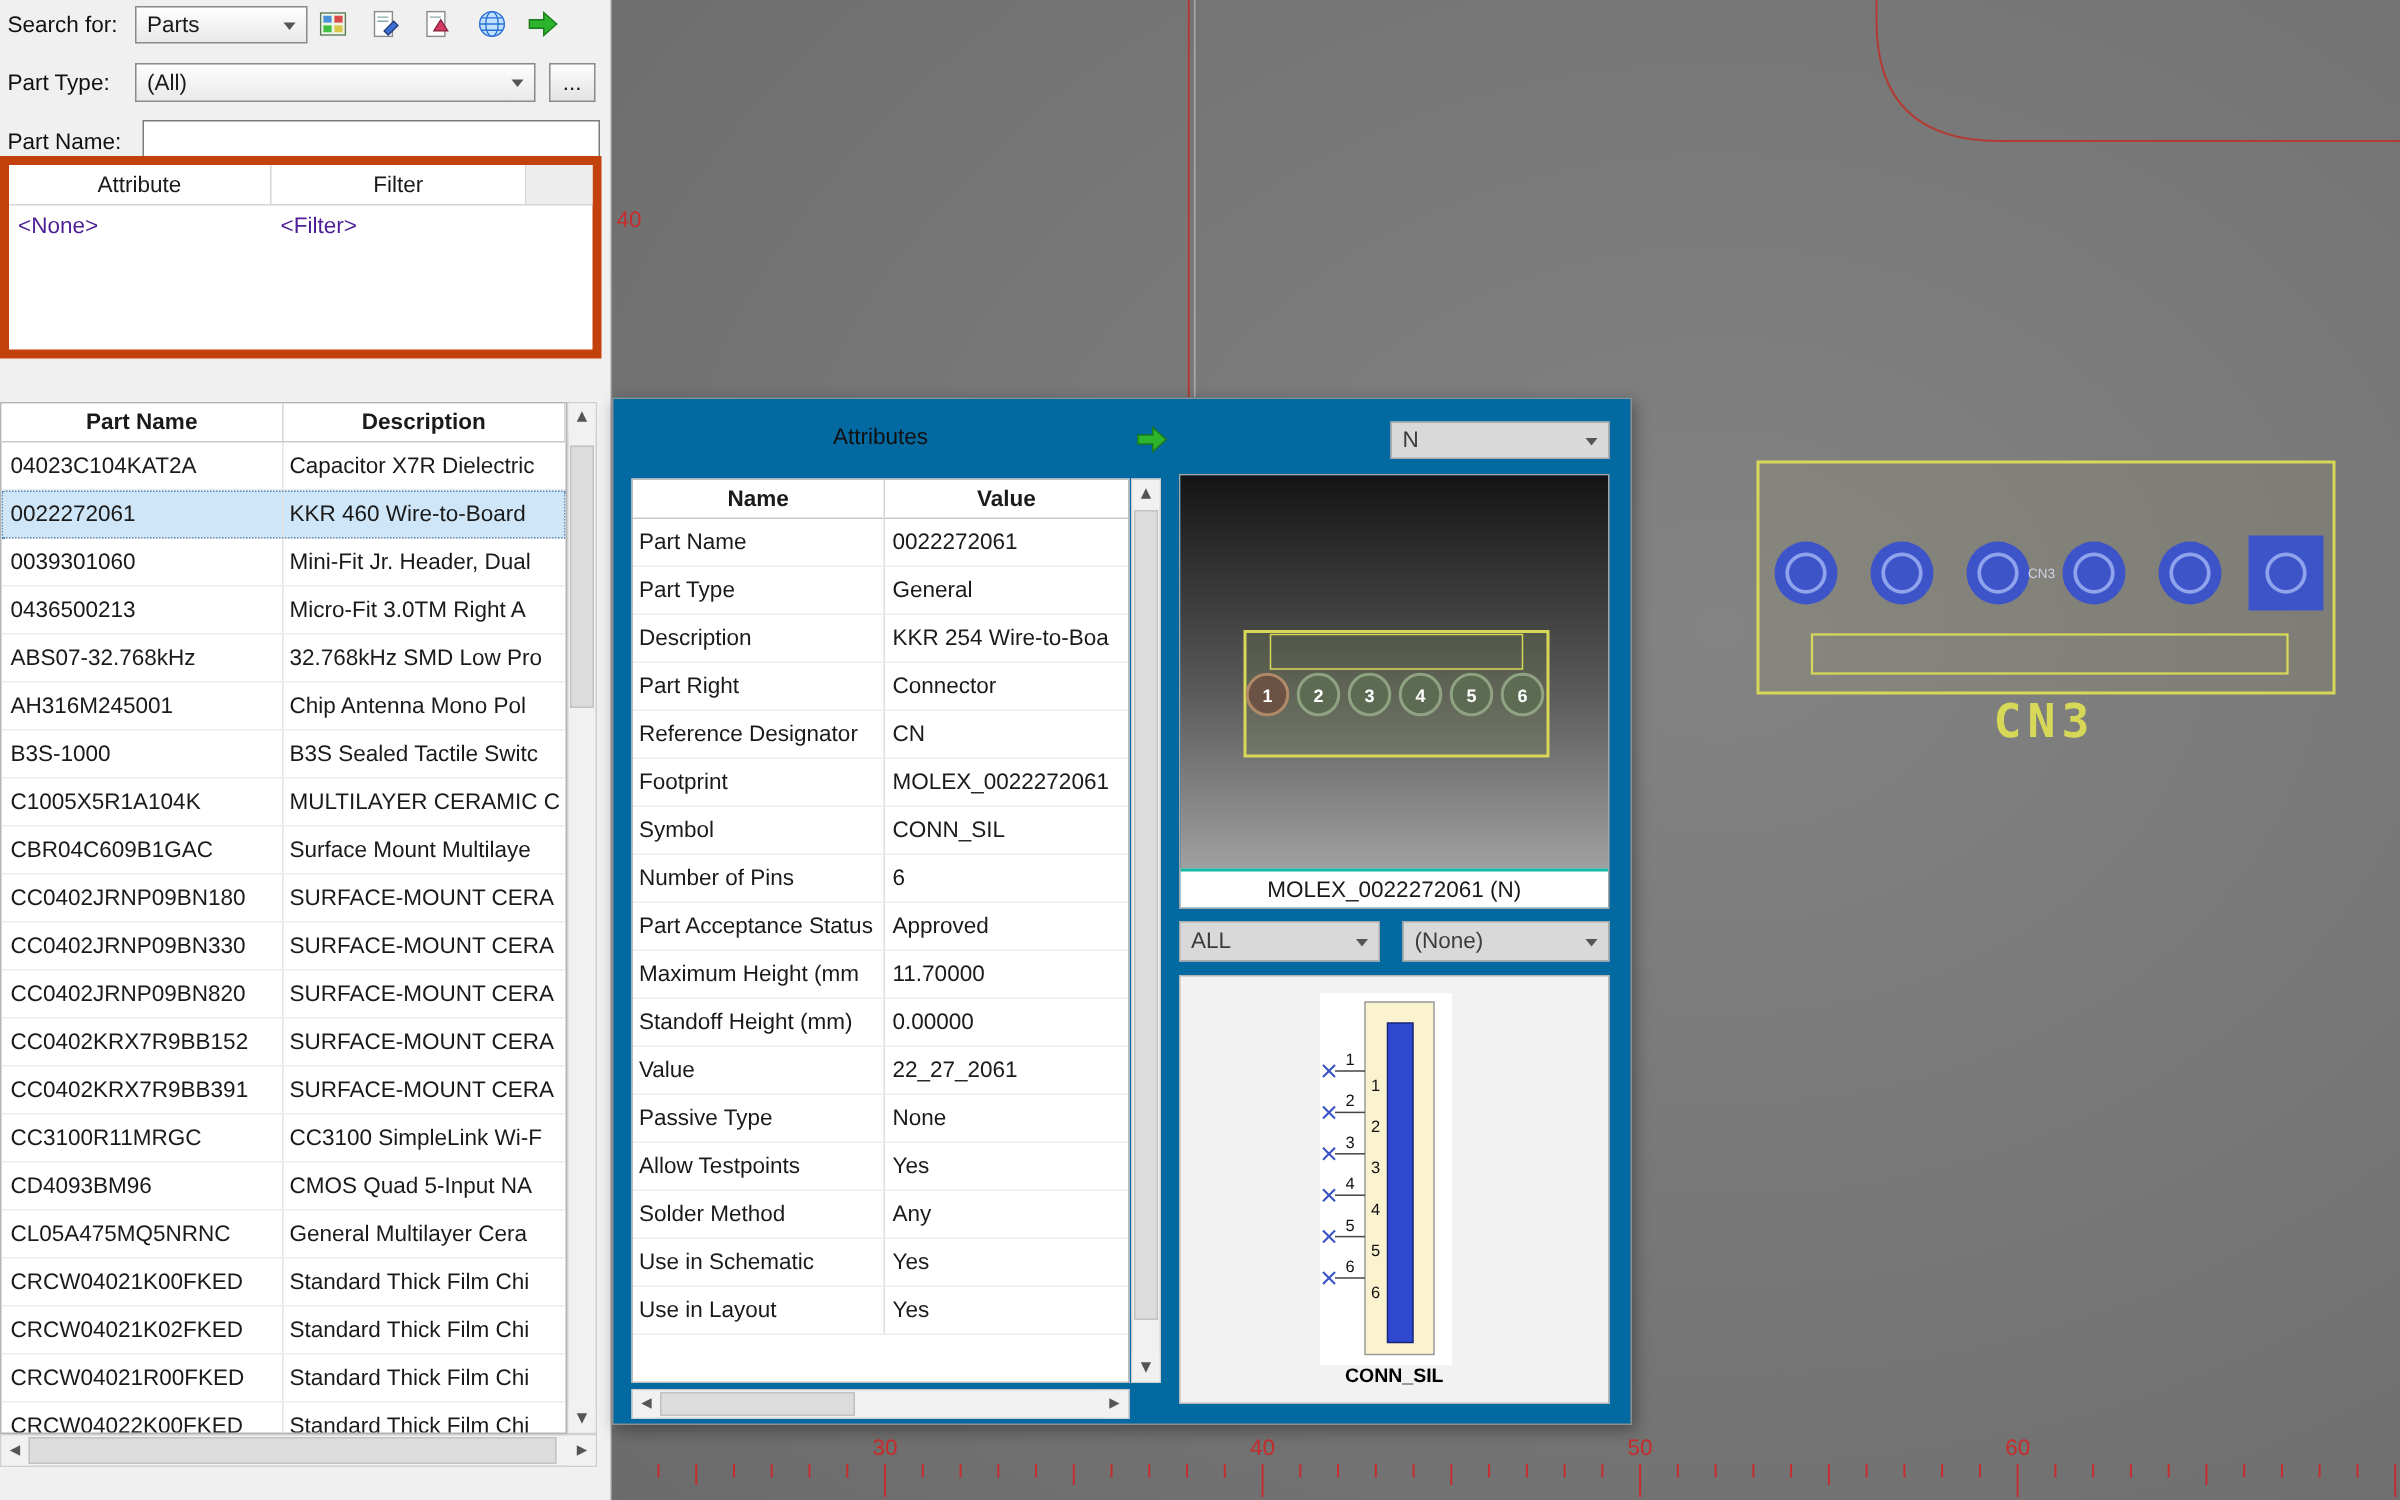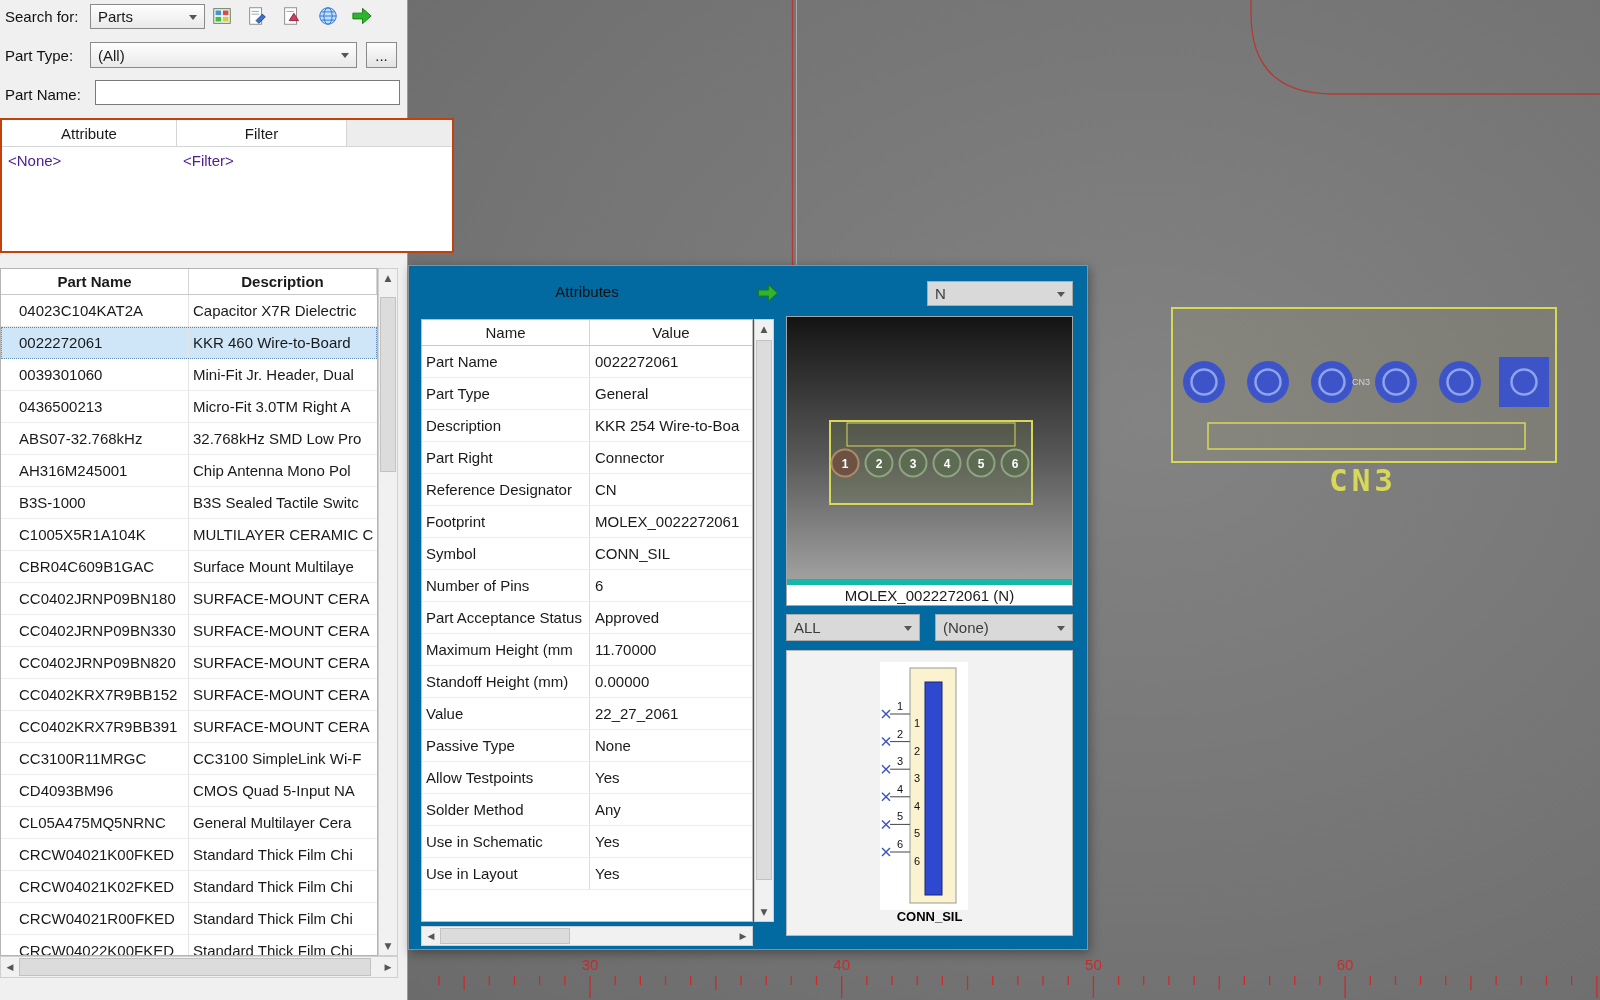--- a/index.html
+++ b/index.html
@@ -34,35 +34,35 @@
   .lbl{position:absolute;color:#111}
   .combo{position:absolute;background:linear-gradient(#fefefe,#e9e9e9);border:1px solid #8a8a8a;
     display:flex;align-items:center;padding:0 7px}
   .combo .tri,.dd .tri{margin-left:auto;width:0;height:0;border:4px solid transparent;border-top:5px solid #555;margin-top:5px}
   .btn{position:absolute;background:linear-gradient(#fdfdfd,#e3e3e3);border:1px solid #8a8a8a;
     display:flex;align-items:center;justify-content:center}
   .tbicon{position:absolute;width:25px;height:24px;display:flex;align-items:center;justify-content:center}
   #part-name-input{position:absolute;left:95px;top:80px;width:305px;height:25px;border:1px solid #7a7a7a;
     background:#fff;padding:0 5px;font:inherit}
   
-  #filter-table{position:absolute;left:0;top:118px;width:454px;height:135px;background:#fff;border:2px solid #c2410c}
+  #filter-table{position:absolute;left:0;top:104px;width:401px;height:135px;background:#fff;border:6px solid #c2410c}
   #filter-table .hrow{display:flex;height:27px;border-bottom:1px solid #d5d5d5}
   #filter-table .hcell{display:flex;align-items:center;justify-content:center;border-right:1px solid #d5d5d5}
   #filter-table .stub{background:#ededed;flex:1}
   #filter-table .drow{display:flex;height:26px;color:#4c1d95}
   #filter-table .dcell{display:flex;align-items:center;padding-left:6px}
 
   
   #parts-table{position:absolute;left:0;top:268px;width:378px;height:688px;background:#fff;
     border:1px solid #b5b5b5;overflow:hidden}
   #parts-head{display:flex;height:26px;border-bottom:1px solid #c9c9c9;background:#fff;font-weight:bold}
   #parts-head .hc{display:flex;align-items:center;justify-content:center;border-right:1px solid #d5d5d5}
   .prow{display:flex;height:32px;border-bottom:1px solid #ececec}
   .prow .pcell{display:flex;align-items:center;overflow:hidden;white-space:nowrap}
-  .prow .name{width:188px;padding-left:18px;border-right:1px solid #e4e4e4}
+  .prow .name{width:188px;padding-left:6px;border-right:1px solid #e4e4e4}
   .prow .desc{width:188px;padding-left:4px}
   .prow.sel{background:#cfe6f8;outline:1px dotted #5a8ab5;outline-offset:-1px}
 
   
   .sbtrack{position:absolute;background:#f1f1f1;border:1px solid #cfcfcf}
   .sbarrow{position:absolute;display:flex;align-items:center;justify-content:center;
     font-family:"DejaVu Sans",sans-serif;font-size:9px;color:#555;background:#f1f1f1}
   .sbthumb{position:absolute;background:#dcdcdc;border:1px solid #c2c2c2}
 
   
@@ -72,29 +72,29 @@
   #btn-apply-attr{position:absolute;left:344px;top:14px;width:30px;height:25px;display:flex;align-items:center;justify-content:center}
   .dd{position:absolute;background:#d9d9d9;border:1px solid #ababab;display:flex;align-items:center;
     padding:0 7px;color:#3c3c3c}
   #dd-layer{left:518px;top:15px;width:146px;height:25px}
   #dd-all{left:377px;top:348px;width:134px;height:27px}
   #dd-none{left:526px;top:348px;width:138px;height:27px}
 
   #attr-table{position:absolute;left:12px;top:53px;width:332px;height:603px;background:#fff;
     border:1px solid #bdbdbd;overflow:hidden}
   #attr-head{display:flex;height:26px;border-bottom:1px solid #c9c9c9}
-  #attr-head .hc{display:flex;align-items:center;justify-content:center;font-weight:normal}
+  #attr-head .hc{display:flex;align-items:center;justify-content:center;font-weight:bold}
   .arow{display:flex;height:32px;border-bottom:1px solid #ececec}
   .arow .acell{display:flex;align-items:center;overflow:hidden;white-space:nowrap}
   .arow .an{width:168px;padding-left:4px;border-right:1px solid #dcdcdc}
   .arow .av{width:162px;padding-left:5px}
 
   #fp-box{position:absolute;left:377px;top:50px;width:287px;height:290px;border:1px solid #a5a5a5}
   #fp-canvas{width:100%;height:262px;background:linear-gradient(180deg,#141414 0%,#5a5a5a 55%,#a0a0a0 100%)}
-  #fp-caption{width:100%;height:26px;background:#fff;border-top:6px solid #14b8a6;display:flex;
+  #fp-caption{width:100%;height:26px;background:#fff;border-top:2px solid #14b8a6;display:flex;
     align-items:center;justify-content:center}
   .fp-pin{fill:#5d6b52;stroke:#8fa383;stroke-width:2}
   .fp-pin.first{fill:#6b5244;stroke:#b08968}
   .fp-pin-num{fill:#fff;font-size:12px;font-weight:bold;text-anchor:middle;font-family:"Liberation Sans",sans-serif}
 
   #sym-box{position:absolute;left:377px;top:384px;width:287px;height:286px;background:#f2f2f2;border:1px solid #b8b8b8}
   #sym-svg{position:absolute;left:93px;top:11px}
   #sym-caption{position:absolute;left:0;top:258px;width:100%;text-align:center;font-size:13px;font-weight:bold;color:#000}
   .sym-num{fill:#111;font-size:11px;text-anchor:middle;font-family:"Liberation Sans",sans-serif}
   .sym-line{stroke:#444;stroke-width:1}

